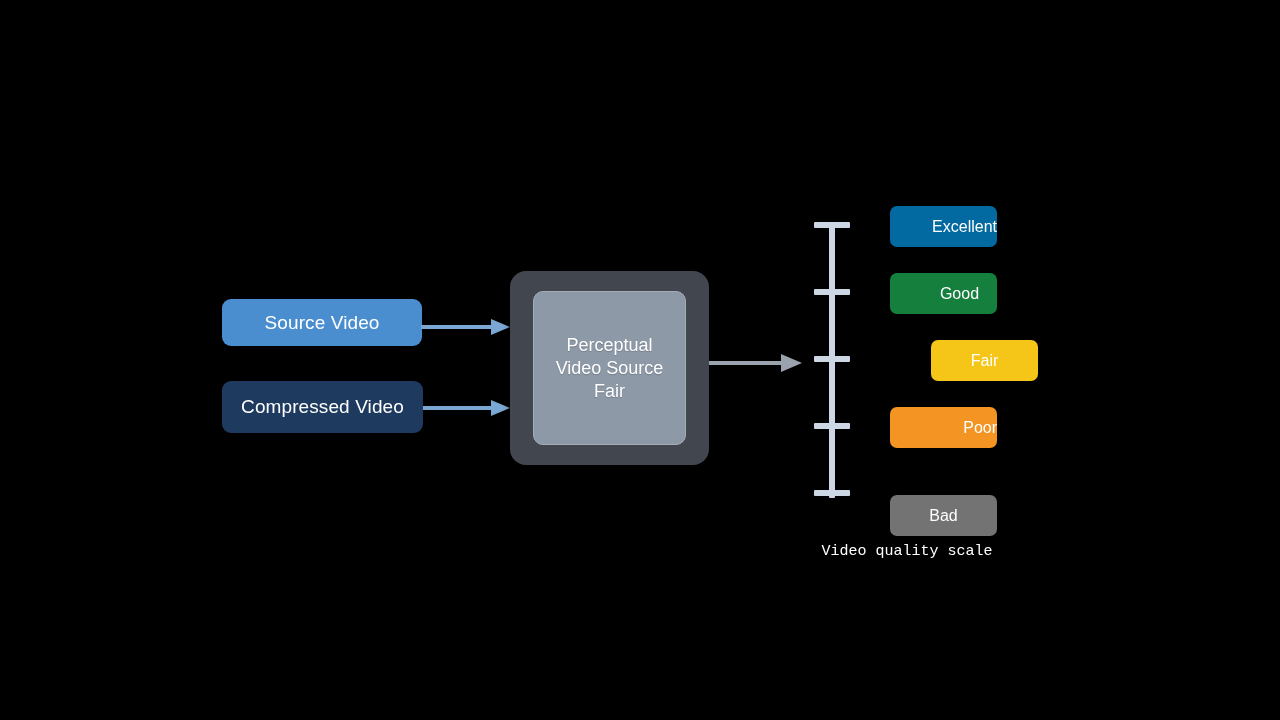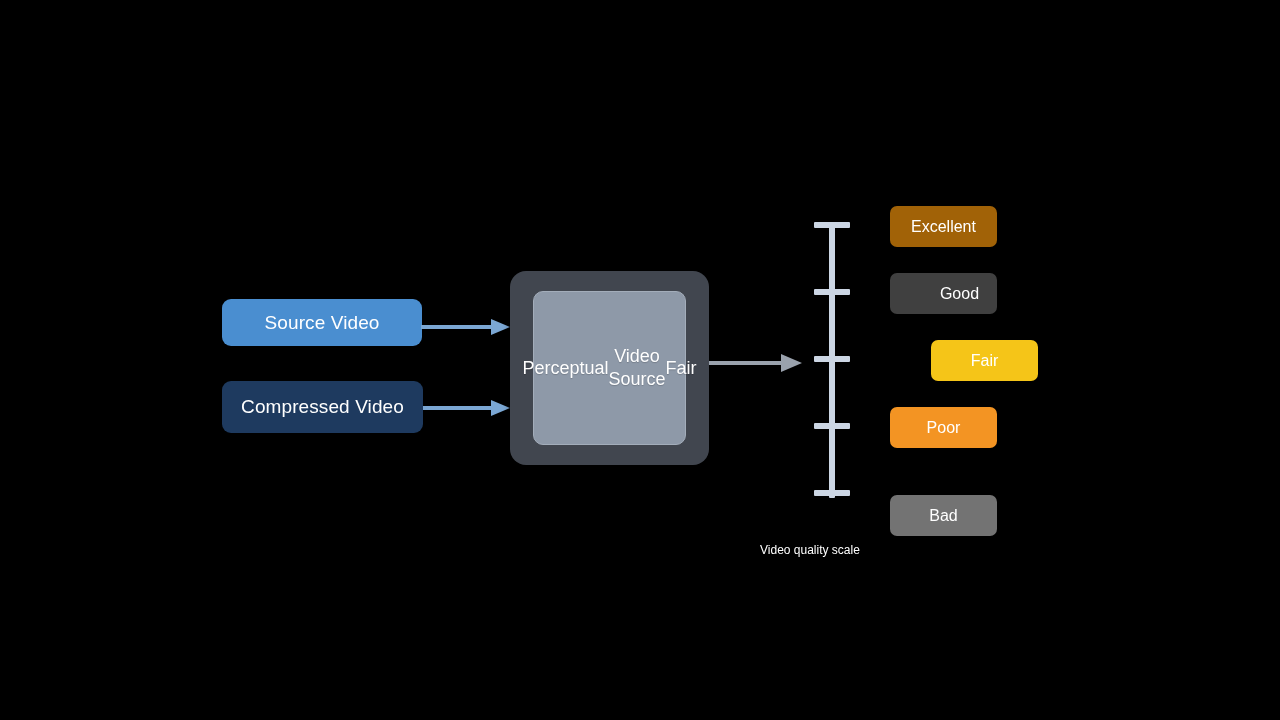--- a/index.html
+++ b/index.html
@@ -65,20 +65,21 @@
     position: absolute;
     left: 23px;
     top: 20px;
     width: 153px;
     height: 154px;
     background: #8e99a8;
     border-radius: 10px;
     border: 1px solid #a3adba;
     box-sizing: border-box;
     display: flex;
+    flex-direction: column;
     align-items: center;
     justify-content: center;
     color: #ffffff;
     font-size: 18px;
     line-height: 23px;
     text-align: center;
     text-shadow: 0 1px 1px rgba(0,0,0,0.18);
   }
   #tool-inner .tline { display: block; }
 
@@ -128,23 +129,24 @@
     font-size: 16px;
     box-sizing: border-box;
     box-shadow: 0 1px 2px rgba(0,0,0,0.45);
   }
 
   #scale-caption {
     position: absolute;
     left: 760px;
     top: 543px;
     width: 294px;
-    text-align: left;
-    color: #ffffff;
-    font-size: 12px;
+    text-align: center;
+    color: #ffffff;
+    font-size: 15px;
+    font-family: Liberation Mono, monospace;
   }
 </style>
 </head>
 <body>
 
 <div id="stage">
 
   <div class="input-box" id="box-source" style="background: rgb(74, 142, 208);">
     <span>Source Video</span>
   </div>
@@ -178,30 +180,30 @@
 
   <div id="scale-ruler">
     <div id="ruler-spine" style="background: rgb(204, 214, 228);"></div>
     <div class="ruler-tick" id="tick-0" style="top: 12px; background: rgb(204, 214, 228);"></div>
     <div class="ruler-tick" id="tick-1" style="top: 79px; background: rgb(204, 214, 228);"></div>
     <div class="ruler-tick" id="tick-2" style="top: 146px; background: rgb(204, 214, 228);"></div>
     <div class="ruler-tick" id="tick-3" style="top: 213px; background: rgb(204, 214, 228);"></div>
     <div class="ruler-tick" id="tick-4" style="top: 280px; background: rgb(204, 214, 228);"></div>
   </div>
 
-  <div class="quality-chip" id="chip-0" style="background: #a16207; top: 206px;">
+  <div class="quality-chip" id="chip-0" style="background: #0369a1; top: 206px; justify-content: flex-end;">
     <span>Excellent</span>
   </div>
-  <div class="quality-chip" id="chip-1" style="background: #404040; top: 273px; padding-left: 32px;">
+  <div class="quality-chip" id="chip-1" style="background: #15803d; top: 273px; padding-left: 32px;">
     <span>Good</span>
   </div>
   <div class="quality-chip" id="chip-2" style="background: rgb(245, 197, 24); top: 340px; margin-left: 41px;">
     <span>Fair</span>
   </div>
-  <div class="quality-chip" id="chip-3" style="background: rgb(243, 148, 35); top: 407px;">
+  <div class="quality-chip" id="chip-3" style="background: rgb(243, 148, 35); top: 407px; justify-content: flex-end;">
     <span>Poor</span>
   </div>
   <div class="quality-chip" id="chip-4" style="background: #737373; top: 495px;">
     <span>Bad</span>
   </div>
 
   <div id="scale-caption" style="color: rgb(255, 255, 255);">Video quality scale</div>
 
 </div>
 

